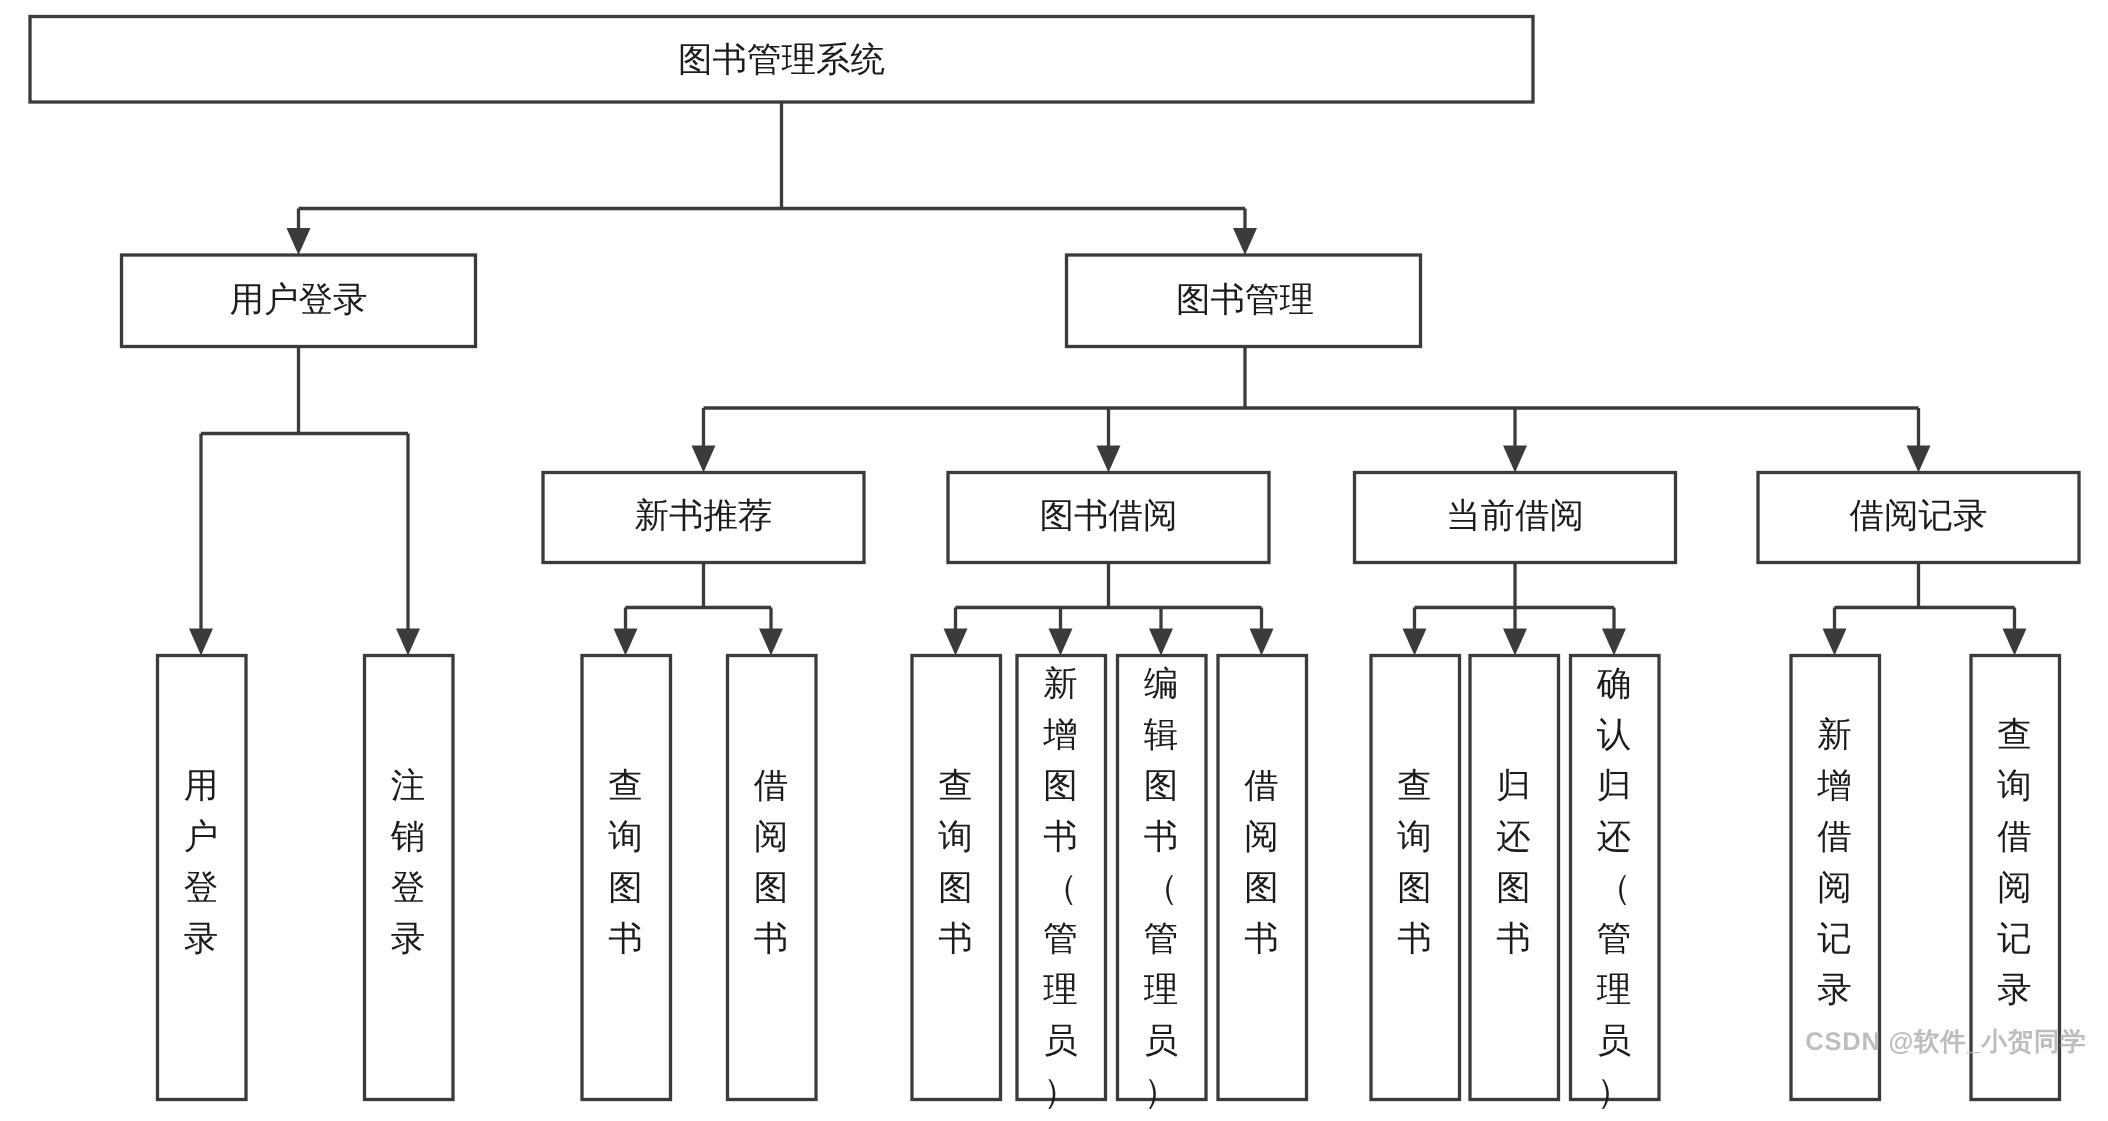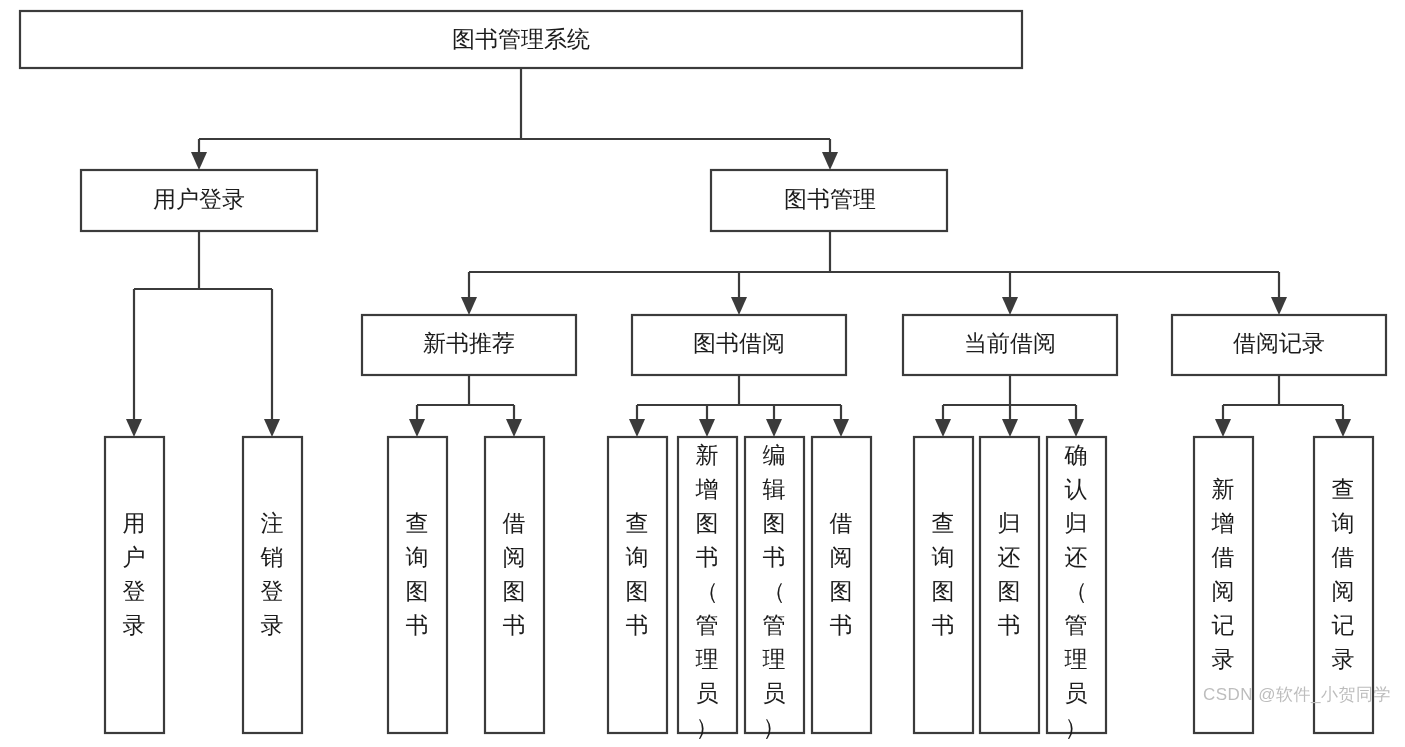--- a/index.html
+++ b/index.html
@@ -56,20 +56,21 @@
   .watermark {
     position: absolute;
     right: 14px;
     bottom: 8px;
     font-family: "Liberation Sans", sans-serif;
     font-size: 17px;
     color: #bdbdbd;
     letter-spacing: 0.5px;
     white-space: nowrap;
     pointer-events: none;
+    font-weight: bold;
   }
 </style>
 </head>
 <body>
 
 <div id="diagram-root">
   <svg class="flow" viewBox="0 0 1405 747" xmlns="http://www.w3.org/2000/svg">
 
     <g>
       <path class="connector" d="M 521 68 L 521 139"></path>

